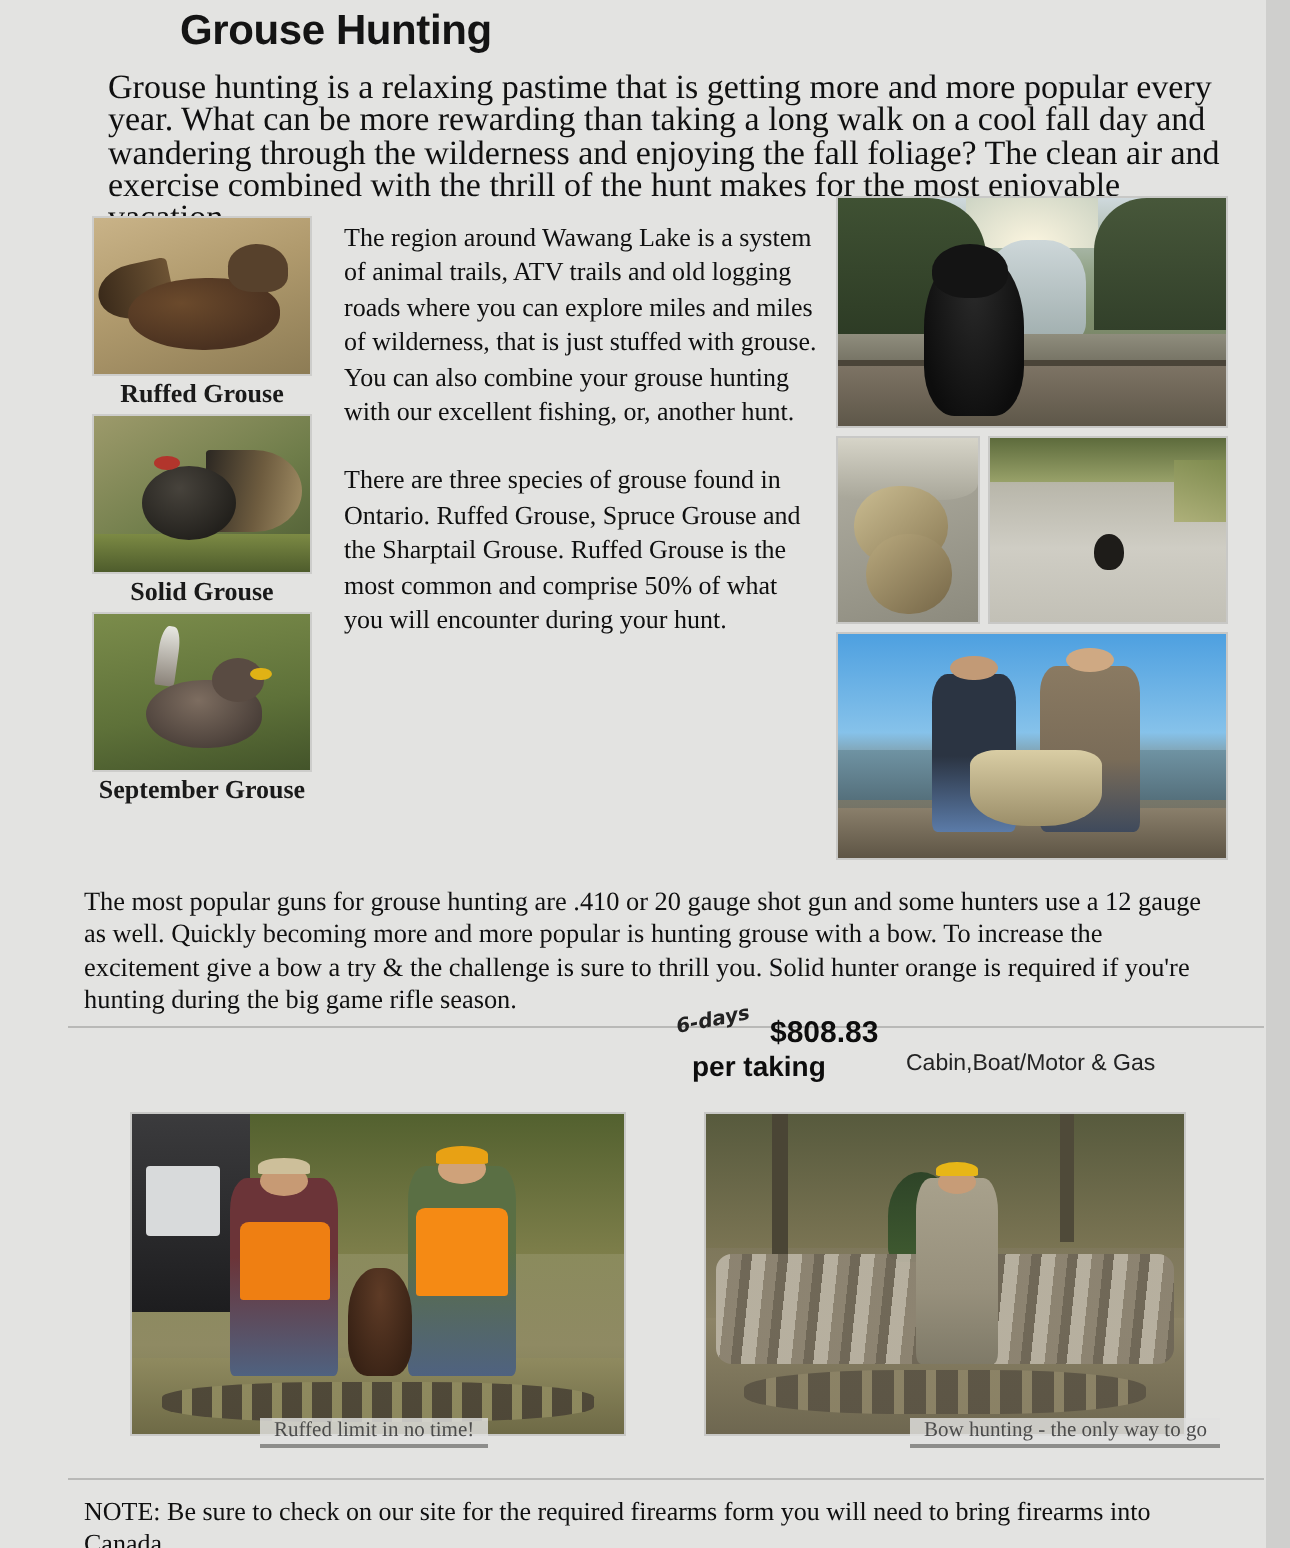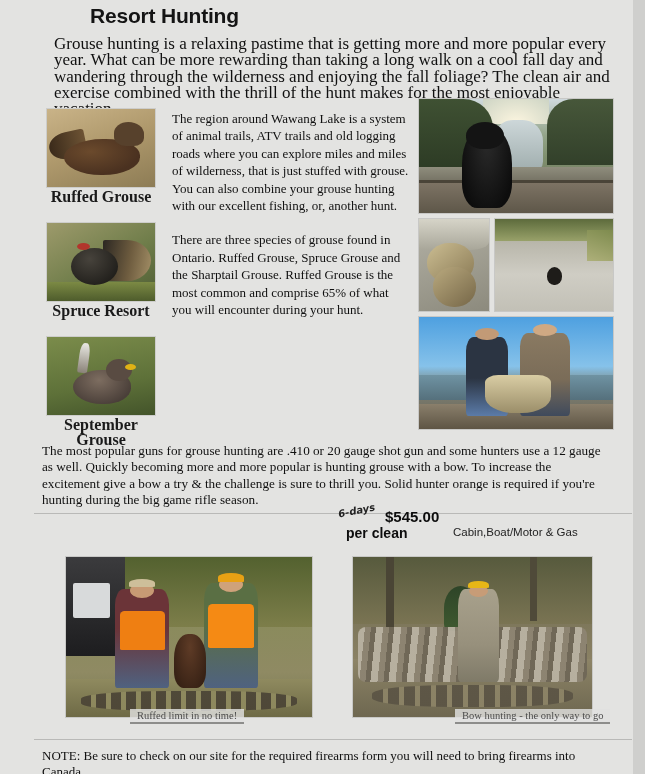--- a/index.html
+++ b/index.html
@@ -73,26 +73,26 @@
   .bird .photo {
     width: 110px;
     height: 80px;
     position: relative;
     overflow: hidden;
     border: 1px solid #cdcdcb;
     box-sizing: border-box;
   }
   .bird .cap {
     text-align: center;
-    font-size: 16px;
+    font-size: 13px;
     font-weight: bold;
     color: #1a1a1a;
     line-height: 15px;
     padding-top: 1px;
-    padding-bottom: 18px;
+    padding-bottom: 3px;
   }
 
   
   .midcol {
     position: absolute;
     left: 172px; top: 110px;
     width: 238px;
     font-size: 13px;
     line-height: 17.4px;
     color: #101010;
@@ -517,21 +517,21 @@
   }
 </style>
 </head>
 <body>
 
 <div class="page">
 
   <div class="edge-right"></div>
 
   <div class="header">
-    <div class="title">Resort Hunting</div>
+    <div class="title">Grouse Hunting</div>
   </div>
 
   <div class="intro">Grouse hunting is a relaxing pastime that is getting more and more popular every year. What can be more rewarding than taking a long walk on a cool fall day and wandering through the wilderness and enjoying the fall foliage? The clean air and exercise combined with the thrill of the hunt makes for the most enjoyable vacation.</div>
 
   <div class="birdcol">
 
     <div class="bird">
       <div class="photo">
         <div class="fill img-ruffed">
           <div class="tail"></div>
@@ -544,40 +544,40 @@
 
     <div class="bird">
       <div class="photo">
         <div class="fill img-spruce">
           <div class="moss"></div>
           <div class="fan"></div>
           <div class="body"></div>
           <div class="red"></div>
         </div>
       </div>
-      <div class="cap">Spruce Resort</div>
+      <div class="cap">Solid Grouse</div>
     </div>
 
     <div class="bird">
       <div class="photo">
         <div class="fill img-sharp">
           <div class="spike"></div>
           <div class="body"></div>
           <div class="neck"></div>
           <div class="yellow"></div>
         </div>
       </div>
       <div class="cap">September Grouse</div>
     </div>
 
   </div>
 
   <div class="midcol">
     <p>The region around Wawang Lake is a system  of animal trails, ATV trails and old logging roads where you can explore miles and miles of wilderness, that is just stuffed with grouse.  You can also combine your grouse hunting with our excellent fishing, or, another hunt.</p>
-    <p>There are three species of grouse found in Ontario. Ruffed Grouse, Spruce Grouse and the Sharptail Grouse.  Ruffed Grouse is the most common and  comprise 65% of what you will encounter during your hunt.</p>
+    <p>There are three species of grouse found in Ontario. Ruffed Grouse, Spruce Grouse and the Sharptail Grouse.  Ruffed Grouse is the most common and  comprise 50% of what you will encounter during your hunt.</p>
   </div>
 
   <div class="rightcol">
 
     <div class="ph ph-dog">
       <div class="fill img-dog">
         <div class="sky"></div>
         <div class="water"></div>
         <div class="trees-l"></div>
         <div class="trees-r"></div>
@@ -619,22 +619,22 @@
         <div class="catch"></div>
       </div>
     </div>
 
   </div>
 
   <div class="guns">The most popular guns for grouse hunting are .410 or 20 gauge shot gun and some hunters use a 12 gauge as well.  Quickly becoming more and more popular is hunting grouse with a bow.  To increase the excitement give a bow a try &amp; the challenge is sure to thrill you.  Solid hunter orange is required if you're hunting during the big game rifle season.</div>
 
   <div class="rule rule-pkg"></div>
   <div class="days">6-days</div>
-  <div class="price">$545.00</div>
-  <div class="perperson">per clean</div>
+  <div class="price">$808.83</div>
+  <div class="perperson">per taking</div>
   <div class="includes">Cabin,Boat/Motor &amp; Gas</div>
 
   <div class="bottom-left">
     <div class="fill img-hunters">
       <div class="trees"></div>
       <div class="truck"></div>
       <div class="truck-win"></div>
       <div class="ground"></div>
       <div class="h1">
           <div class="vest"></div>

